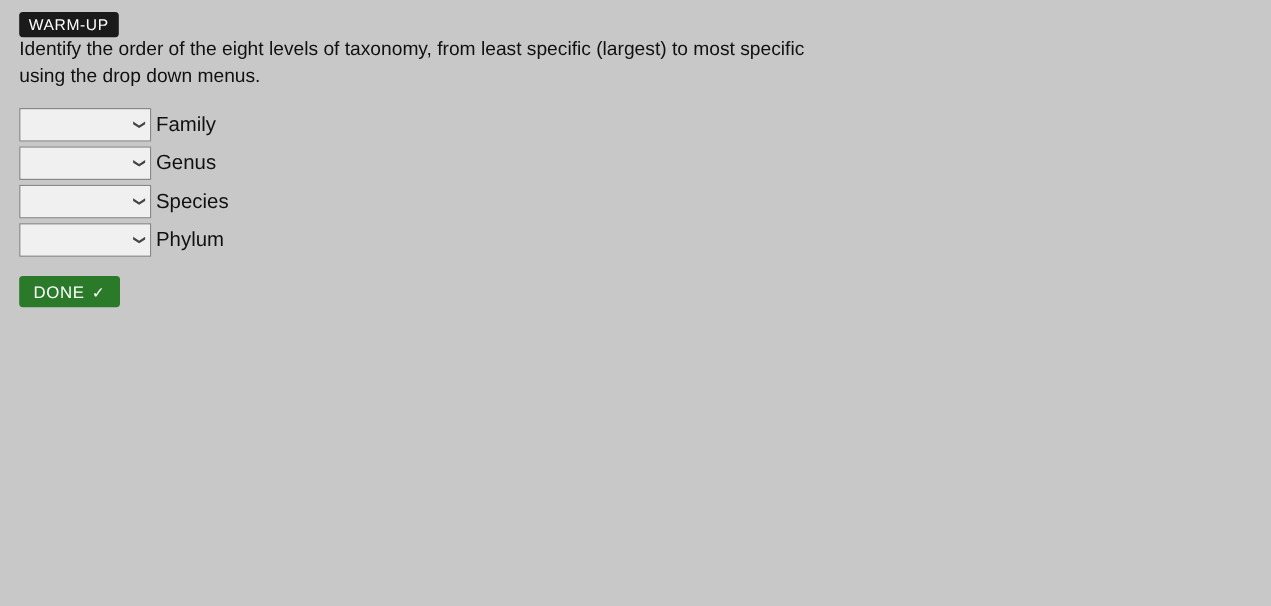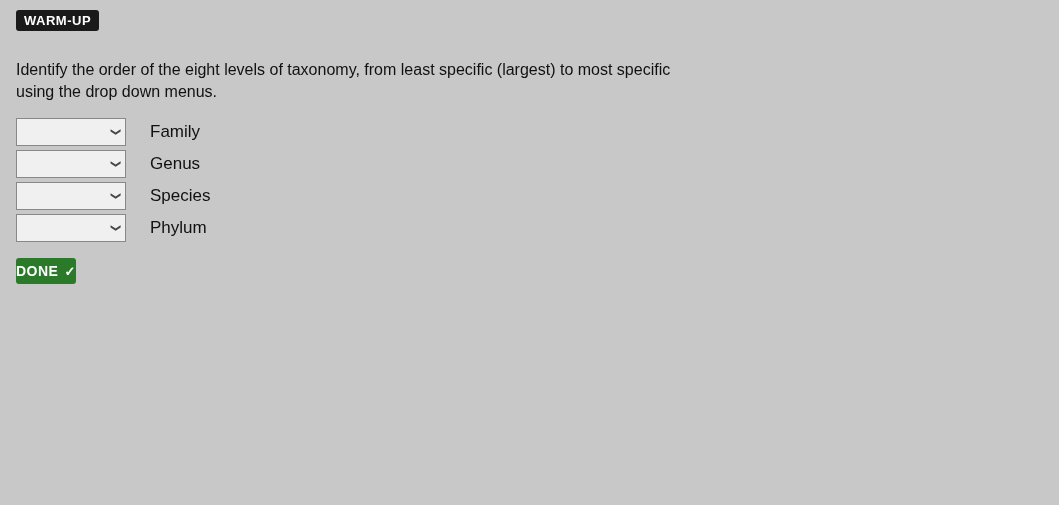--- a/index.html
+++ b/index.html
@@ -10,24 +10,24 @@
       width: 1059px;
       min-height: 505px;
       padding: 10px 16px;
     }
 
     .warm-up-badge {
       display: inline-block;
       background-color: #1a1a1a;
       color: #ffffff;
       font-size: 13px;
-      font-weight: bold;
+      font-weight: normal;
       padding: 3px 8px;
       border-radius: 3px;
-      margin-bottom: 28px;
+      margin-bottom: 0;
       letter-spacing: 0.5px;
     }
 
     .instructions {
       font-size: 16px;
       color: #111;
       margin-bottom: 14px;
       line-height: 1.4;
       max-width: 700px;
     }
@@ -70,33 +70,33 @@
       top: 50%;
       transform: translateY(-50%) rotate(90deg);
       font-size: 10px;
       color: #444;
       pointer-events: none;
     }
 
     .taxonomy-label {
       font-size: 17px;
       color: #111;
-      margin-left: 24px;
+      margin-left: 4px;
       font-weight: normal;
     }
 
     .done-button {
       display: inline-flex;
       align-items: flex-end;
       gap: 6px;
       background-color: #2a7a2a;
       color: #ffffff;
       font-size: 14px;
-      font-weight: bold;
-      padding: 5px 0;
+      font-weight: normal;
+      padding: 5px 12px;
       border: none;
       border-radius: 3px;
       cursor: pointer;
       letter-spacing: 0.5px;
     }
 
     .done-button .check-icon {
       font-size: 13px;
     }
   </style>

